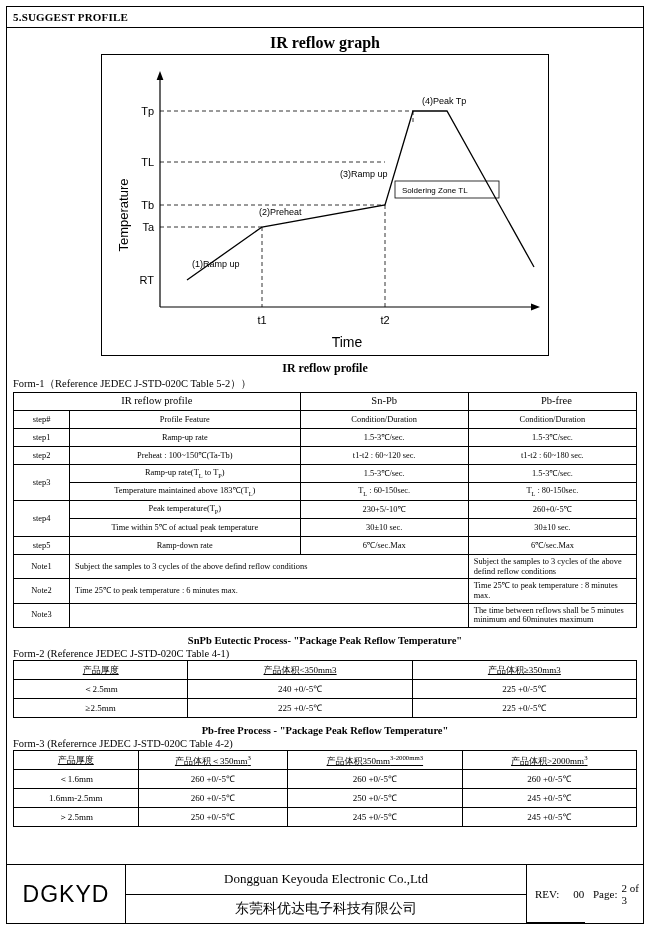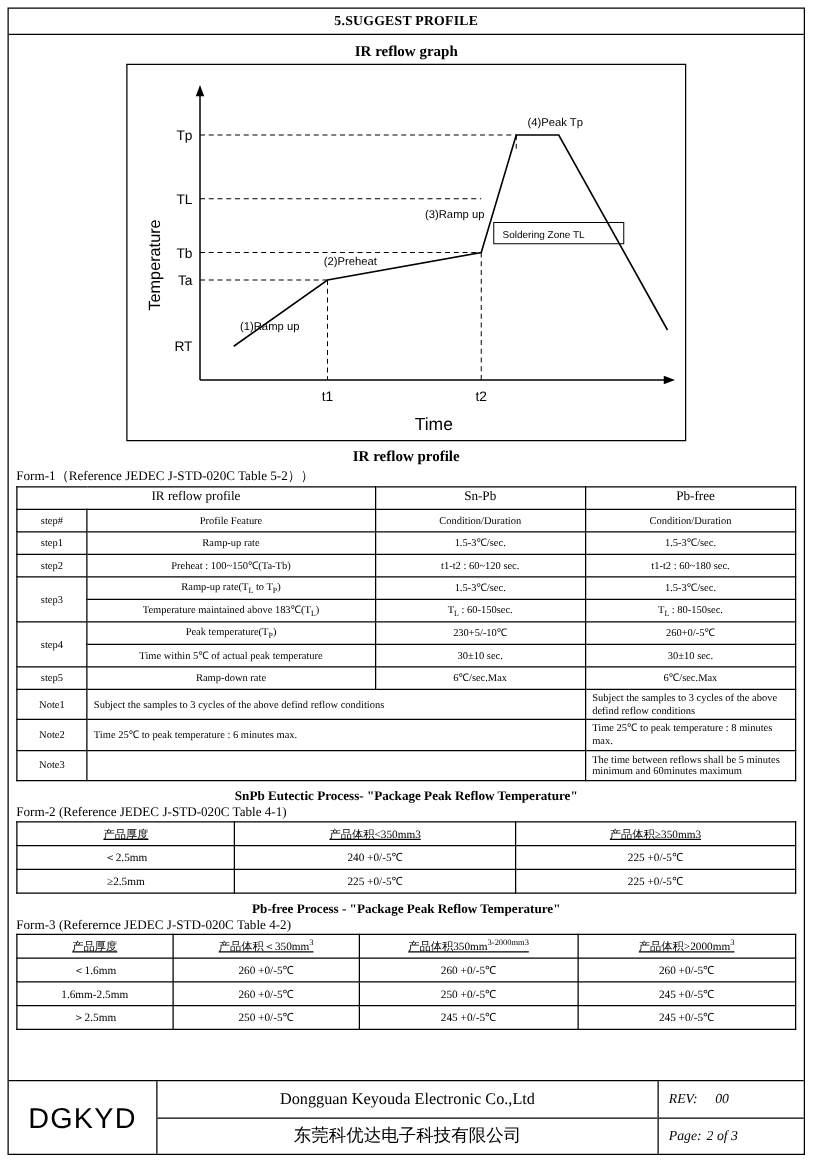--- a/index.html
+++ b/index.html
@@ -30,33 +30,32 @@
     display: flex;
     flex-direction: column;
   }
   
   .section-title-row {
     border-bottom: 1px solid #000;
     padding: 4px 6px 4px 6px;
     font-weight: bold;
     font-size: 11px;
     letter-spacing: .2px;
-    text-align: center;
   }
   
   .body-area {
     flex: 1;
     display: flex;
     flex-direction: column;
     padding: 0 6px;
   }
   .graph-title {
     text-align: center;
     font-weight: bold;
-    font-size: 12px;
+    font-size: 16px;
     margin: 6px 0 2px 0;
   }
   .graph-wrap {
     border: 1px solid #000;
     margin: 0 88px;
     height: 300px;
     position: relative;
     background: #fff;
   }
   svg.reflow { display: block; }
@@ -132,22 +131,21 @@
     flex: 1;
     display: flex;
     align-items: center;
     justify-content: center;
     font-size: 14px;
     font-family: "DejaVu Sans", sans-serif;
   }
   .footer-right {
     width: 116px;
     display: flex;
-    flex-direction: column;
-    font-style: italic;
+    flex-direction: row;
   }
   .footer-rev {
     flex: 1;
     display: flex;
     align-items: center;
     padding-left: 8px;
     font-size: 11px;
     border-bottom: 1px solid #000;
     gap: 14px;
   }

